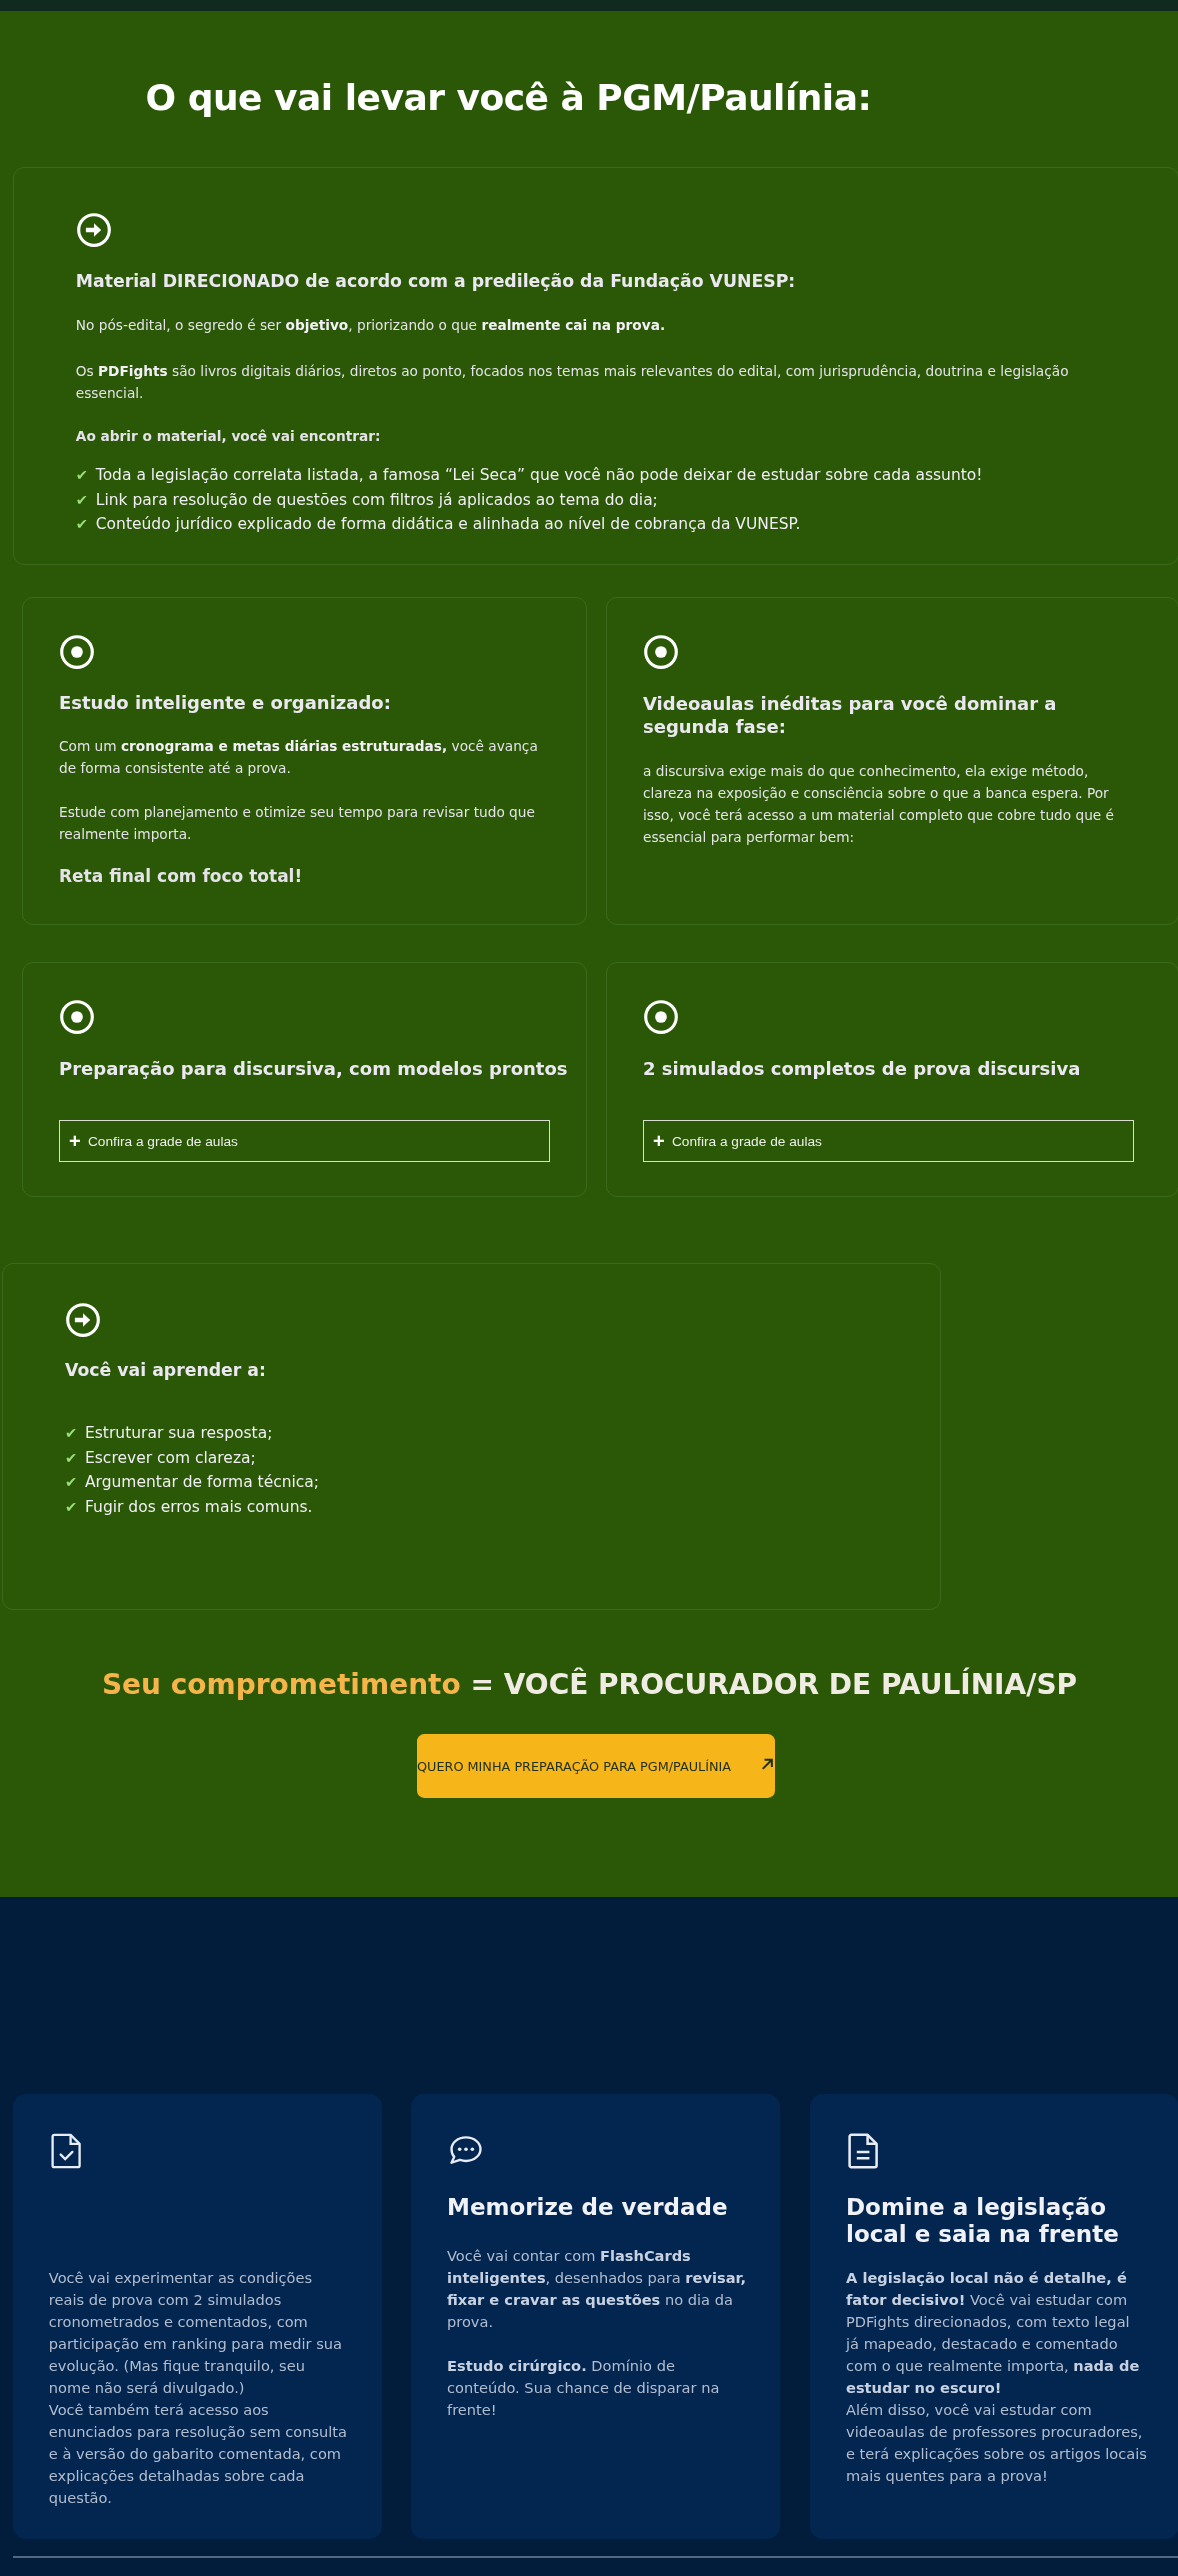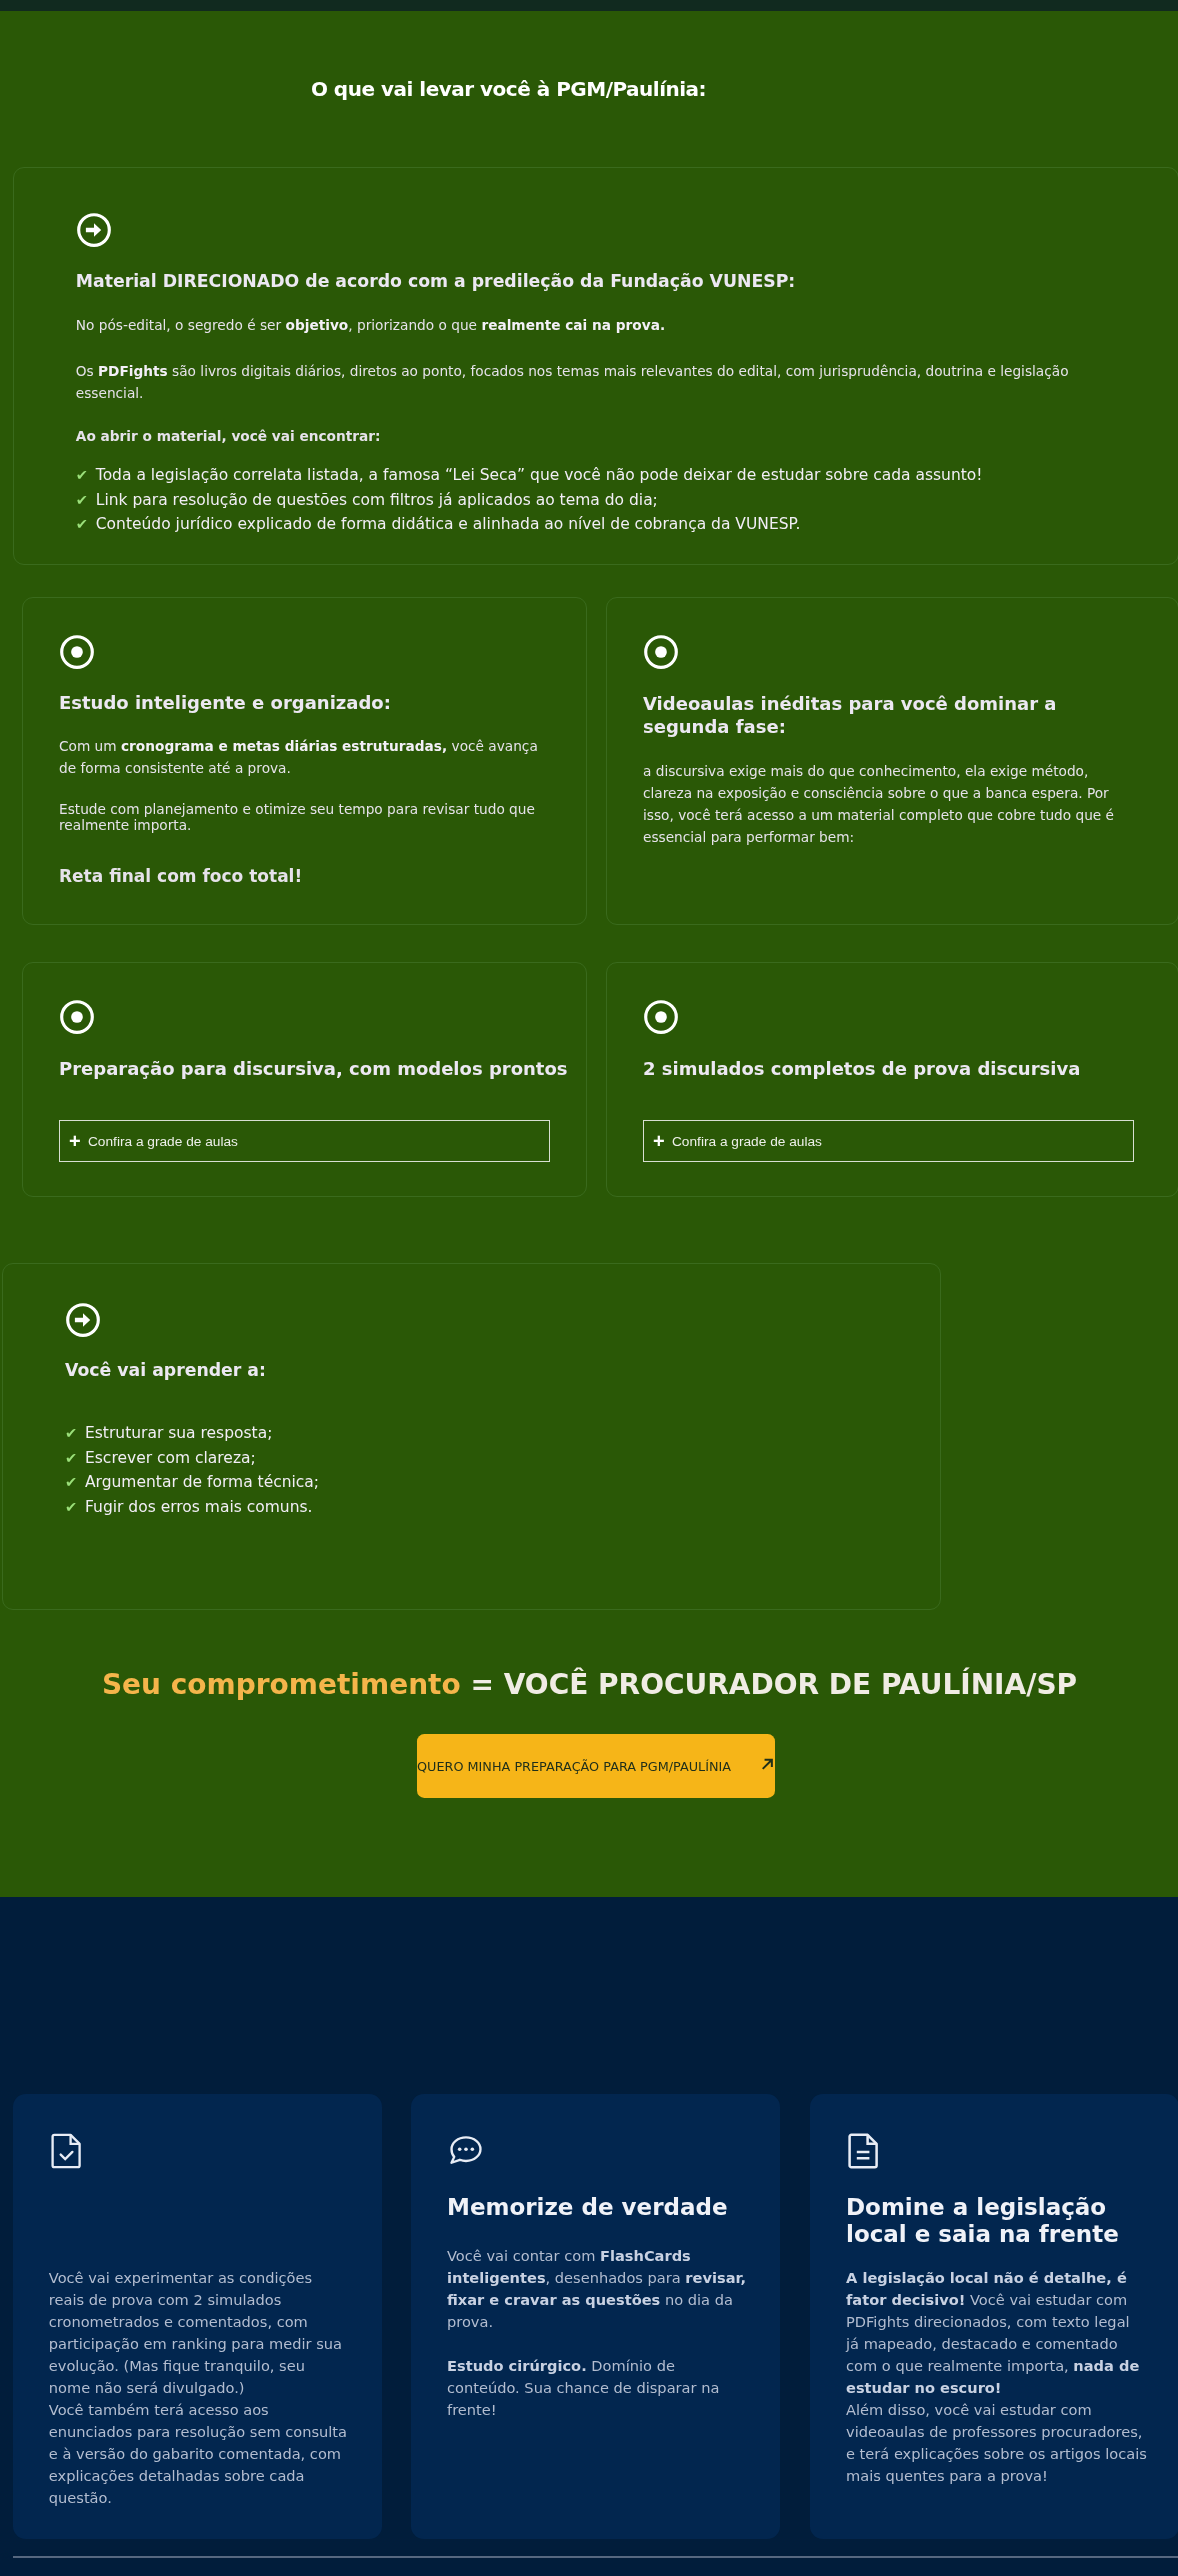--- a/index.html
+++ b/index.html
@@ -5,21 +5,21 @@
   * { box-sizing: border-box; margin: 0; padding: 0; }
   html, body { width: 1179px; background: #011d3b; }
   body { font-family: "DejaVu Sans", sans-serif; color: #f2eef6; }
 
   .topbar { height: 11px; background: #112a1f; }
 
   .green { background: #2a5806; position: relative; height: 1886px; }
 
   .main-title {
     position: absolute; top: 66px; left: 0; width: 1017px; text-align: center;
-    font-size: 20px; font-weight: bold; color: #ffffff; letter-spacing: -0.5px;
+    font-size: 36px; font-weight: bold; color: #ffffff; letter-spacing: -0.5px;
   }
 
   .card {
     position: absolute; border: 0.9px solid #3a6a1d; border-radius: 11px;
     background: #2a5806;
   }
   .icon-wrap { position: absolute; width: 36px; height: 36px; }
 
   .card-title { position: absolute; font-weight: bold; color: #ece8f2; }
   .body-text { position: absolute; color: #e6e2ea; }
@@ -108,21 +108,21 @@
     <span class="icon-wrap" style="top:36px; left:36px;">
       <svg width="36" height="36" viewBox="0 0 40 40">
           <circle cx="20" cy="20" r="17" fill="none" stroke="#fff" stroke-width="3.5"></circle>
           <circle cx="20" cy="20" r="6.5" fill="#fff"></circle>
         </svg>
     </span>
     <div class="card-title" style="top:94px; left:36px; font-size:18px;">Estudo inteligente e organizado:</div>
     <p class="body-text" style="top:137px; left:36px; width:483px; font-size:13.7px; line-height:22px;">
       <span>Com um </span><b>cronograma e metas diárias estruturadas,</b><span> você avança de forma consistente até a prova.</span>
     </p>
-    <p class="body-text" style="top:203px; left:36px; width:483px; font-size:13.7px; line-height:16px;">Estude com planejamento e otimize seu tempo para revisar tudo que realmente importa.</p>
+    <p class="body-text" style="top:203px; left:36px; width:483px; font-size:13.7px; line-height:22px;">Estude com planejamento e otimize seu tempo para revisar tudo que realmente importa.</p>
     <p class="body-text" style="top:268px; left:36px; font-size:17px; font-weight:bold;">Reta final com foco total!</p>
   </div>
 
   <div class="card" style="top:586px; left:606px; width:573px; height:328px;">
     <span class="icon-wrap" style="top:36px; left:36px;">
       <svg width="36" height="36" viewBox="0 0 40 40">
           <circle cx="20" cy="20" r="17" fill="none" stroke="#fff" stroke-width="3.5"></circle>
           <circle cx="20" cy="20" r="6.5" fill="#fff"></circle>
         </svg>
     </span>

